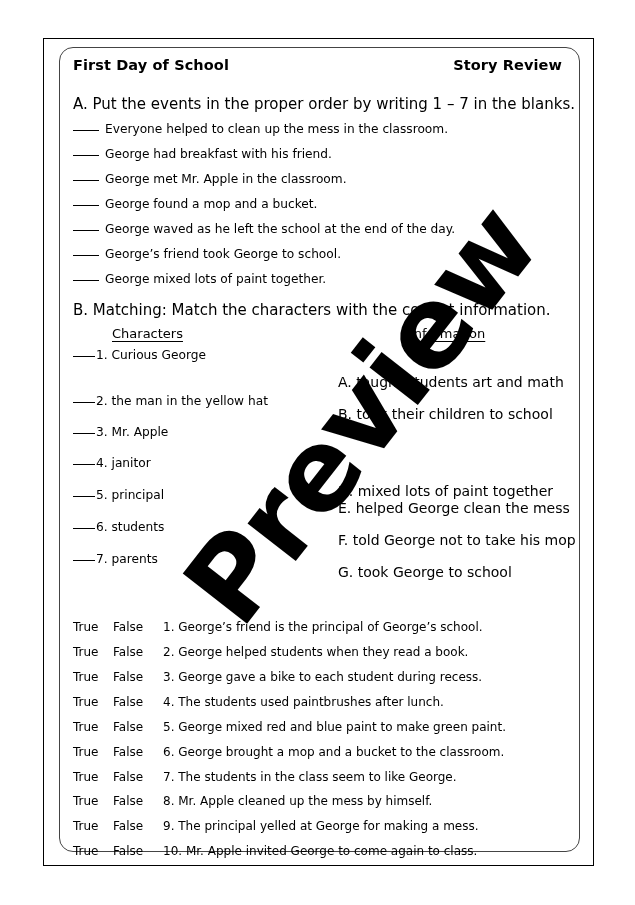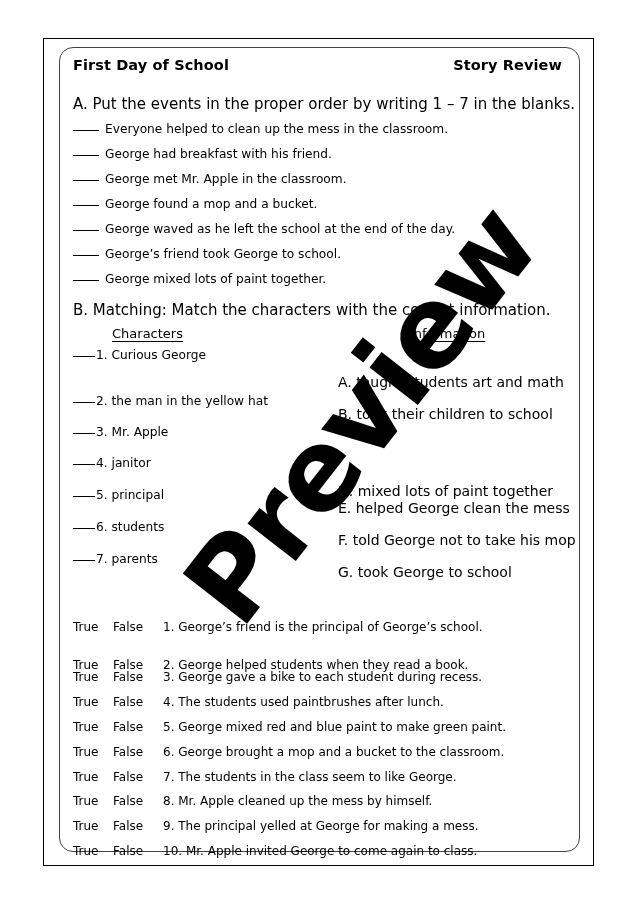--- a/index.html
+++ b/index.html
@@ -219,21 +219,21 @@
   <div class="match-right" style="top:394px;">B. took their children to school</div>
   <div class="match-right" style="top:471px;">D. mixed lots of paint together</div>
   <div class="match-right" style="top:488px;">E. helped George clean the mess</div>
   <div class="match-right" style="top:520px;">F. told George not to take his mop</div>
   <div class="match-right" style="top:552px;">G. took George to school</div>
 
 
   <div class="tf-row" style="top:620px;">
     <span class="tf-true">True</span><span class="tf-false">False</span><span class="tf-text">1. George’s friend is the principal of George’s school.</span>
   </div>
-  <div class="tf-row" style="top:645px;margin-top:13px;">
+  <div class="tf-row" style="top:645px;">
     <span class="tf-true">True</span><span class="tf-false">False</span><span class="tf-text">2. George helped students when they read a book.</span>
   </div>
   <div class="tf-row" style="top:670px;">
     <span class="tf-true">True</span><span class="tf-false">False</span><span class="tf-text">3. George gave a bike to each student during recess.</span>
   </div>
   <div class="tf-row" style="top:695px;">
     <span class="tf-true">True</span><span class="tf-false">False</span><span class="tf-text">4. The students used paintbrushes after lunch.</span>
   </div>
   <div class="tf-row" style="top:720px;">
     <span class="tf-true">True</span><span class="tf-false">False</span><span class="tf-text">5. George mixed red and blue paint to make green paint.</span>

